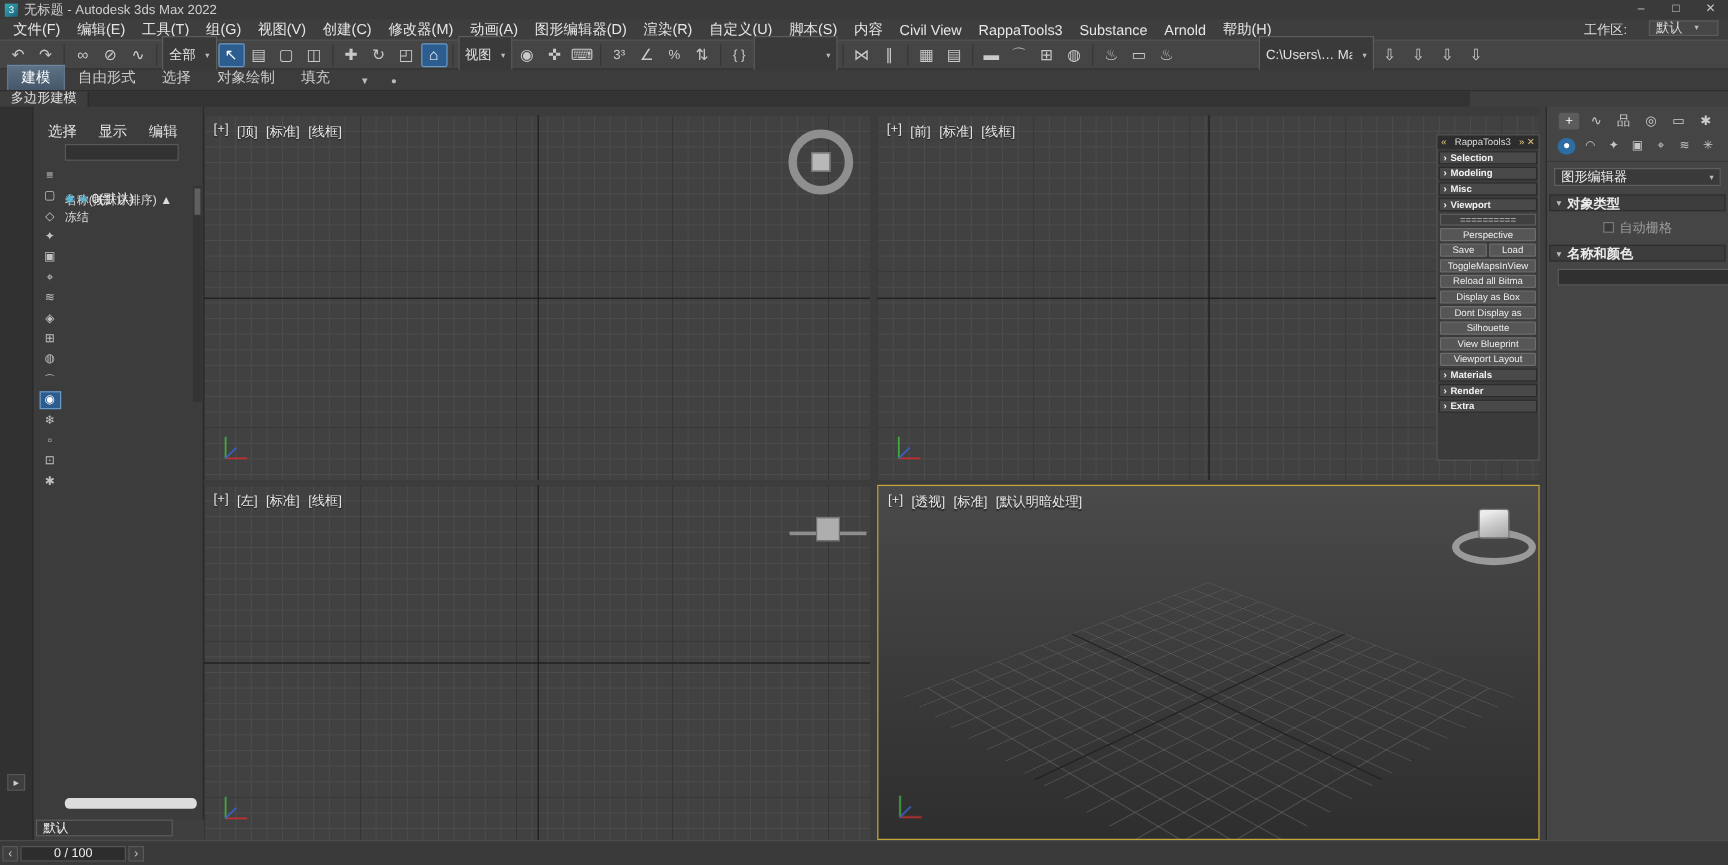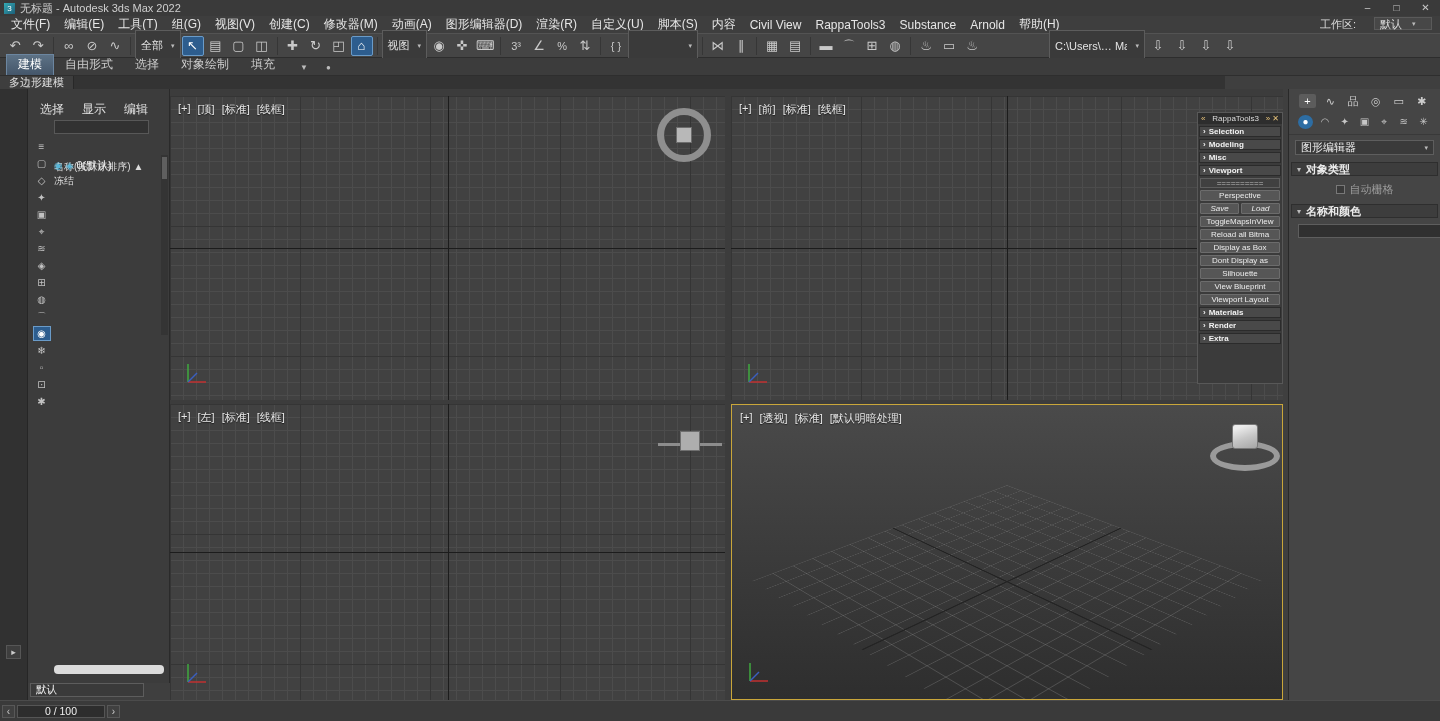--- a/index.html
+++ b/index.html
@@ -92,21 +92,21 @@
   .br-obj .ring3d { position:absolute; left:0; top:20px; width:70px; height:30px; border:6px solid #9a9a9a; border-radius:50%; }
   .br-obj .cube3d { position:absolute; left:22px; top:3px; width:26px; height:25px; background:linear-gradient(160deg,#ececec 15%,#c6c6c6 55%,#a6a6a6); border:1px solid #787878; border-radius:3px; }
 
   
   .rappa { left:1197px; top:112px; width:86px; height:272px; background:#3b3b3b; border:1px solid #585858; font-size:8px; }
   .rappa-title { height:11px; background:#2d2d2d; display:flex; align-items:center; gap:2px; padding:0 3px; color:#e6c27a; }
   .rappa-title .t { flex:1; text-align:center; color:#dddddd; }
   .rappa-h { height:11px; background:#494949; border:1px solid #2b2b2b; margin:2px 1px 0; display:flex; align-items:center; gap:3px; padding:0 3px; font-weight:bold; color:#f2f2f2; }
   .rappa-dd { height:10px; background:#404040; border:1px solid #5e5e5e; margin:2px 2px 0; text-align:center; line-height:9px; color:#bdbdbd; overflow:hidden; }
   .rappa-btn { height:11px; background:#565656; border:1px solid #6c6c6c; margin:2px 2px 0; text-align:center; line-height:9px; color:#ececec; border-radius:1px; overflow:hidden; white-space:nowrap; }
-  .rappa-row { display:flex; gap:2px; margin:2px 2px 0;font-style:italic; }
+  .rappa-row { display:flex; gap:2px; margin:2px 2px 0; }
   .rappa-row .rappa-btn { flex:1; margin:0; }
 
   
   .cpanel { left:1288px; top:89px; width:152px; height:611px; background:#454545; border-left:1px solid #292929; font-size:11px; }
   .cp-tabs { display:flex; justify-content:space-between; padding:5px 10px 3px; }
   .cp-tab { width:17px; height:14px; text-align:center; line-height:14px; font-size:11px; color:#cccccc; border-radius:2px; }
   .cp-tab.active { background:#5c5c5c; color:#fff; }
   .cp-subcats { display:flex; justify-content:space-between; padding:4px 9px 5px; border-bottom:1px solid #393939; }
   .cp-sub { width:15px; height:14px; text-align:center; line-height:14px; font-size:10px; color:#c6c6c6; }
   .cp-sub.active { background:#2d6da3; border-radius:50%; color:#fff; }

